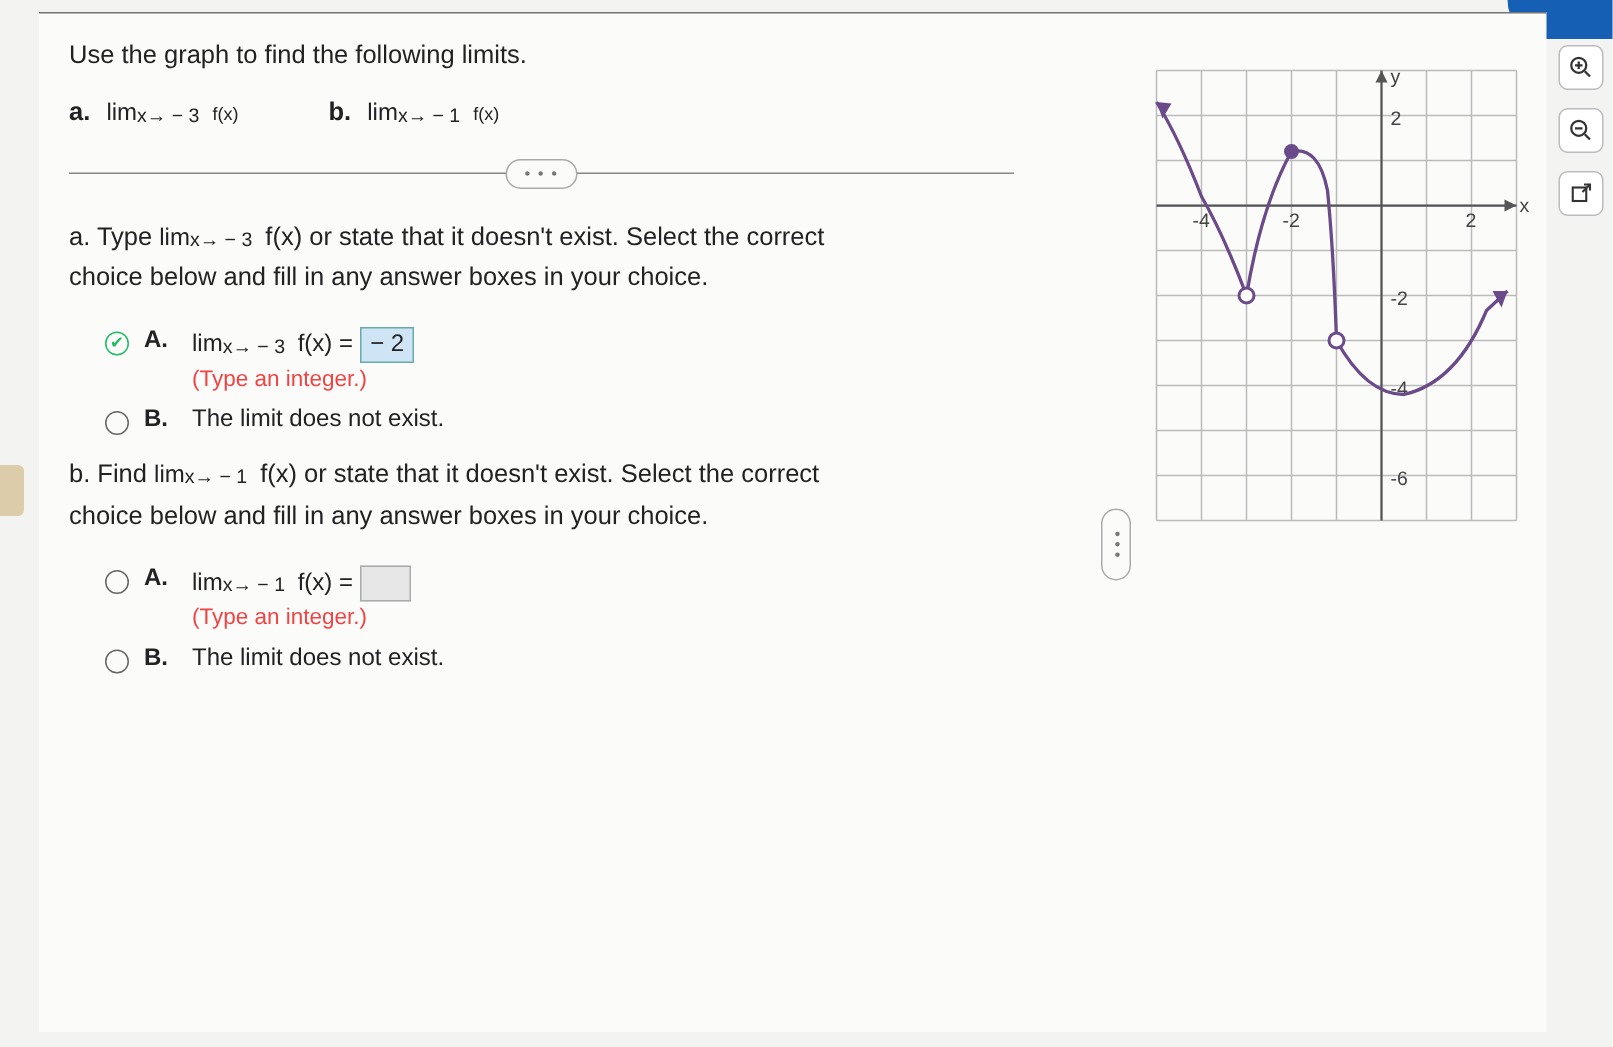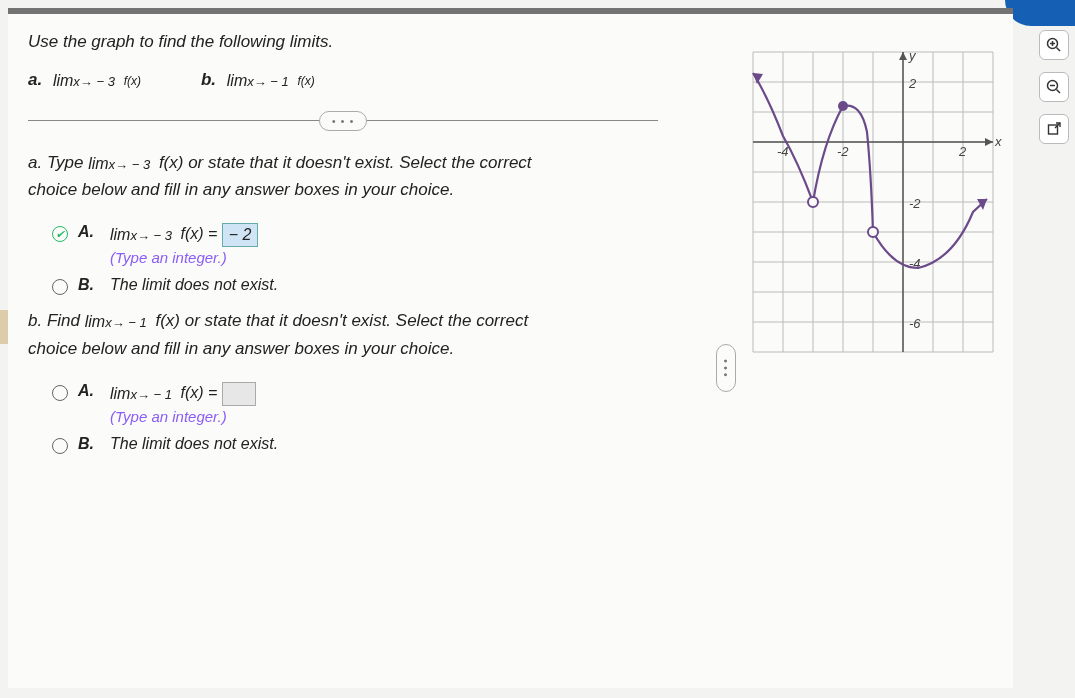--- a/index.html
+++ b/index.html
@@ -7,28 +7,27 @@
     margin: 0;
     font-family: Arial, Helvetica, sans-serif;
     background: #f3f3f2;
     width: 1075px;
     height: 698px;
     position: relative;
     color: #222;
   }
   .main-panel {
     position: absolute;
-    left: 8px;
+    left: 26px;
     top: 8px;
     width: 1005px;
     height: 680px;
     background: #fbfbfa;
-    border-top: 6px solid #737373;
+    border-top: 1px solid #737373;
     padding: 18px 20px 20px 20px;
-    font-style: italic;
   }
   .prompt-text { font-size: 17px; margin-bottom: 18px; }
   .parts-row { display: flex; gap: 60px; font-size: 17px; margin-bottom: 30px; }
   .part-label { font-weight: bold; margin-right: 6px; }
   .lim-block {
     display: inline-flex;
     flex-direction: row;
     align-items: center;
     vertical-align: middle;
     line-height: 1;
@@ -74,21 +73,21 @@
   .radio.selected.check::after {
     content:"✔"; background:none; color:#2b6; font-size:11px; width:auto;height:auto;line-height:1;
   }
   .choice-label { font-weight:bold; width:22px; flex:0 0 22px; }
   .choice-body { display:flex; flex-direction:column; }
   .ans-box {
     display:inline-block; min-width:34px; height:24px; padding:2px 6px;
     background:#cfe5f5; border:1px solid #6aa; text-align:center; vertical-align:middle;
   }
   .ans-box.empty { background:#e7e7e7; border:1px solid #aaa; }
-  .hint { font-size:15px; color:#8b5cf6; margin-top:2px; }
+  .hint { font-size:15px; color:#ef4444; margin-top:2px; }
   
   
   .right-icons {
     position:absolute; right:6px; top:30px;
     display:flex; flex-direction:column; gap:12px;
   }
   .icon-btn {
     width:30px; height:30px; border:1px solid #bbb; border-radius:6px;
     background:#fff; display:flex; align-items:center; justify-content:center;
     cursor:pointer; font-size:15px; color:#333;

